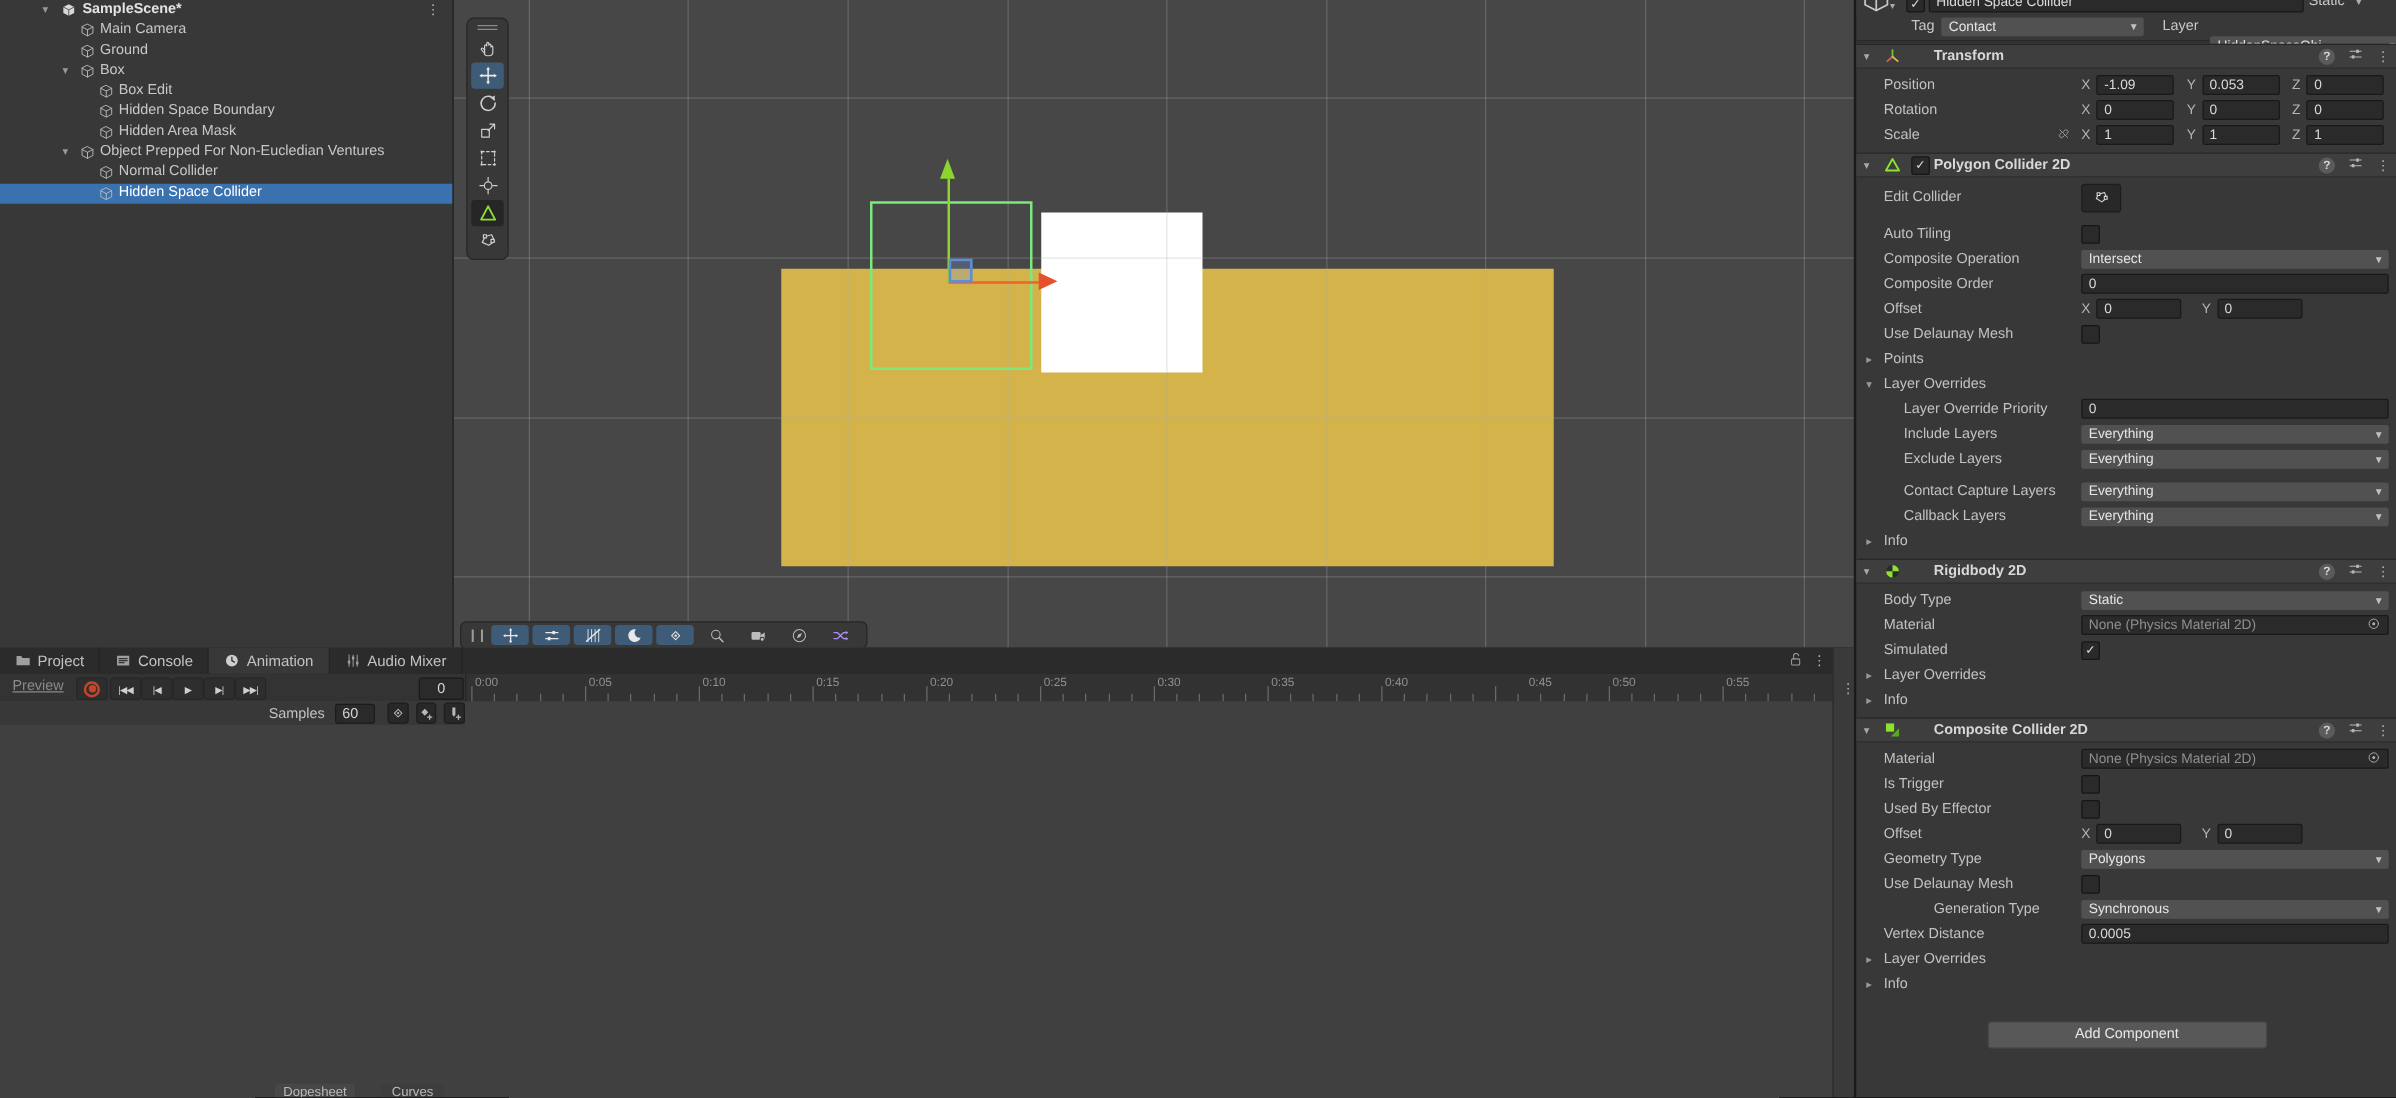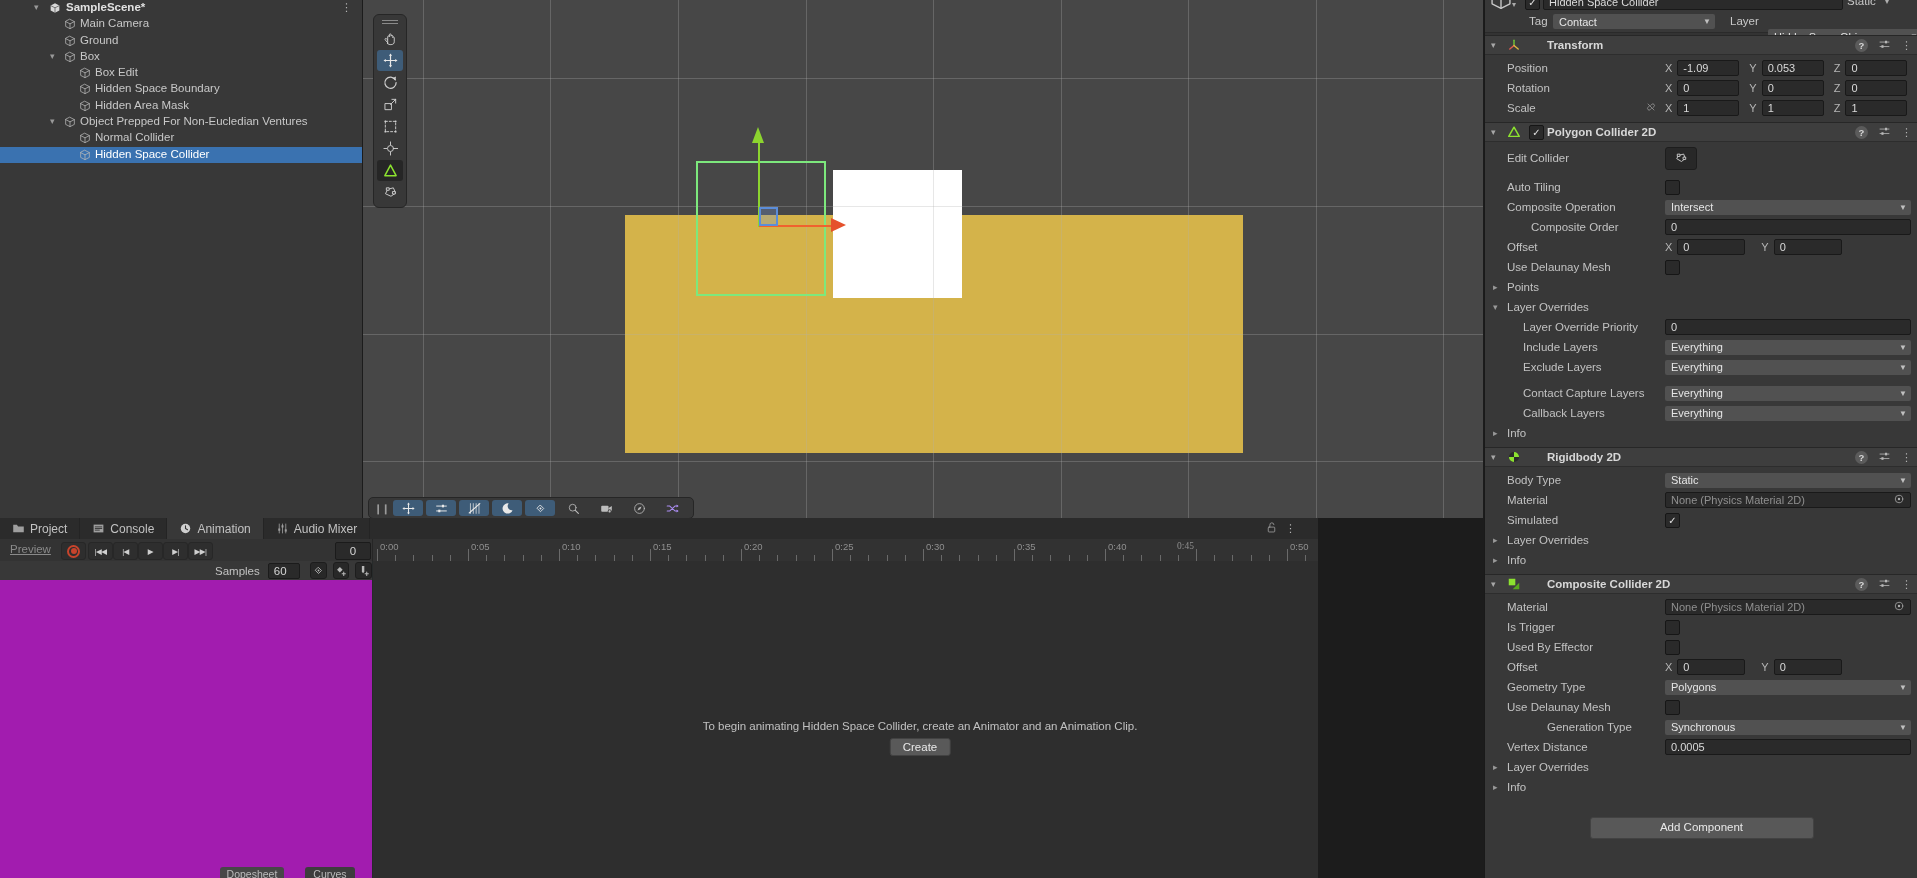--- a/index.html
+++ b/index.html
@@ -23,21 +23,21 @@
   .tool-handle{height:10px;display:flex;flex-direction:column;justify-content:center;gap:2px;padding:0 7px;}
   .tool-handle i{display:block;height:1px;background:#8a8a8a;}
   .toolbtn{width:26px;height:21px;margin:1px auto;border-radius:3px;display:flex;align-items:center;justify-content:center;}
   .toolbtn.active{background:#3e5c78;}
   .toolbtn.dark{background:#262626;}
   #scene-tools-bottom{left:5px;top:497px;height:20px;background:#383838;border:1px solid #262626;border-radius:5px;display:flex;align-items:center;padding:0 4px;}
   .btool{width:30px;height:16px;margin:0 1.5px;border-radius:3px;display:flex;align-items:center;justify-content:center;}
   .btool.active{background:#3e5c78;}
   .vhandle{color:#9a9a9a;font-size:10px;margin:0 3px 0 1px;letter-spacing:-1px;}
   
-  #bottom{left:0;top:518px;width:1318px;height:360px;background:#a21caf;overflow:hidden;}
+  #bottom{left:0;top:518px;width:1483px;height:360px;background:#404040;overflow:hidden;}
   #tabbar{position:absolute;left:0;top:0;width:100%;height:21px;background:#2b2b2b;border-bottom:1px solid #222;display:flex;align-items:stretch;}
   .tab{display:flex;align-items:center;gap:5px;padding:0 12px;color:#c2c2c2;font-size:12px;border-right:1px solid #242424;}
   .tab.active{background:#383838;}
   #transport{position:absolute;left:0;top:21px;width:372px;height:22px;background:#333;}
   .tbtn{position:absolute;top:3px;height:16px;background:#2e2e2e;border:1px solid #272727;border-radius:3px;display:flex;align-items:center;justify-content:center;color:#bdbdbd;}
   .tglyph{font-size:7.5px;letter-spacing:-0.5px;color:#cfcfcf;}
   #preview-lbl{position:absolute;left:10px;top:4px;color:#8a8a8a;text-decoration:underline;}
   .rec-dot{width:9px;height:9px;border-radius:50%;border:2px solid #c7442c;background:#2e2e2e;position:relative;}
   .rec-dot:after{content:"";position:absolute;left:1.5px;top:1.5px;width:6px;height:6px;border-radius:50%;background:#c7442c;}
   .numfield{background:#2a2a2a;border:1px solid #1b1b1b;border-radius:2px;color:#d5d5d5;display:flex;align-items:center;padding:0 5px;}
@@ -411,21 +411,21 @@
         <div class="rtick" style="left:677.4px;top:16px;height:6px;"></div>
         <div class="rtick" style="left:695.6px;top:16px;height:6px;"></div>
         <div class="rtick" style="left:713.8px;top:16px;height:6px;"></div>
         <div class="rtick" style="left:732.0px;top:10px;height:12px;"></div>
         <span class="rlabel" style="left:735.0px;">0:40</span>
         <div class="rtick" style="left:750.2px;top:16px;height:6px;"></div>
         <div class="rtick" style="left:768.4px;top:16px;height:6px;"></div>
         <div class="rtick" style="left:786.6px;top:16px;height:6px;"></div>
         <div class="rtick" style="left:804.8px;top:16px;height:6px;"></div>
         <div class="rtick" style="left:823.0px;top:10px;height:12px;"></div>
-        <span class="rlabel" style="left:804px;font-family:Liberation Serif, serif;">0:45</span>
+        <span class="rlabel" style="left:850px;">0:45</span>
         <div class="rtick" style="left:841.2px;top:16px;height:6px;"></div>
         <div class="rtick" style="left:859.4px;top:16px;height:6px;"></div>
         <div class="rtick" style="left:877.6px;top:16px;height:6px;"></div>
         <div class="rtick" style="left:895.8px;top:16px;height:6px;"></div>
         <div class="rtick" style="left:914.0px;top:10px;height:12px;"></div>
         <span class="rlabel" style="left:917.0px;">0:50</span>
         <div class="rtick" style="left:932.2px;top:16px;height:6px;"></div>
         <div class="rtick" style="left:950.4px;top:16px;height:6px;"></div>
         <div class="rtick" style="left:968.6px;top:16px;height:6px;"></div>
         <div class="rtick" style="left:986.8px;top:16px;height:6px;"></div>
@@ -455,24 +455,20 @@
           </svg>
         </span>
       <span class="minibtn" style="width:22px;height:15px;margin-left:6px;">
           <svg width="13" height="13" viewBox="0 0 16 16" fill="none" stroke-linecap="round" stroke-linejoin="round">
             <path d="M6 2.5h3v7l-1.5 2L6 9.5z" fill="#b8b8b8"></path>
             <path d="M12 10v4M10 12h4" stroke="#b8b8b8" stroke-width="1.3"></path>
           </svg>
         </span>
     </div>
 
-    <div id="dopesheet">
-      <div id="anim-msg">To begin animating Hidden Space Collider, create an Animator and an Animation Clip.</div>
-      <div id="create-btn">Create</div>
-    </div>
 
     <div id="animstrip">
       <div class="kebab" style="position:absolute;left:6px;top:26px;">⋮</div>
     </div>
 
     <div class="sheet-tab" style="left:220px;width:64px;background:#474747;">
         <span>Dopesheet</span>
       </div>
     <div class="sheet-tab" style="left:305px;width:50px;background:#3d3d3d;">
         <span>Curves</span>
@@ -608,21 +604,21 @@
             <div class="insp-row" style="">
               <span class="rlbl" style="left:22px;">Composite Operation</span>
               <span class="valcol">
                 <div class="ddl" style="width:236px;">
                   <span>Intersect</span>
                   <span class="dda">▼</span>
                 </div>
               </span>
             </div>
             <div class="insp-row" style="">
-              <span class="rlbl" style="left:22px;margin-left:24px;">Composite Order</span>
+              <span class="rlbl" style="left:22px;">Composite Order</span>
               <span class="valcol">
                 <div class="fieldbox" style="width:234px;">0</div>
               </span>
             </div>
             <div class="insp-row" style="">
               <span class="rlbl" style="left:22px;">Offset</span>
               <span class="valcol">
                 <span class="axis">X</span>
                 <div class="fieldbox" style="width:56px;">0</div>
                 <span class="axis" style="margin-left:16px;">Y</span>

